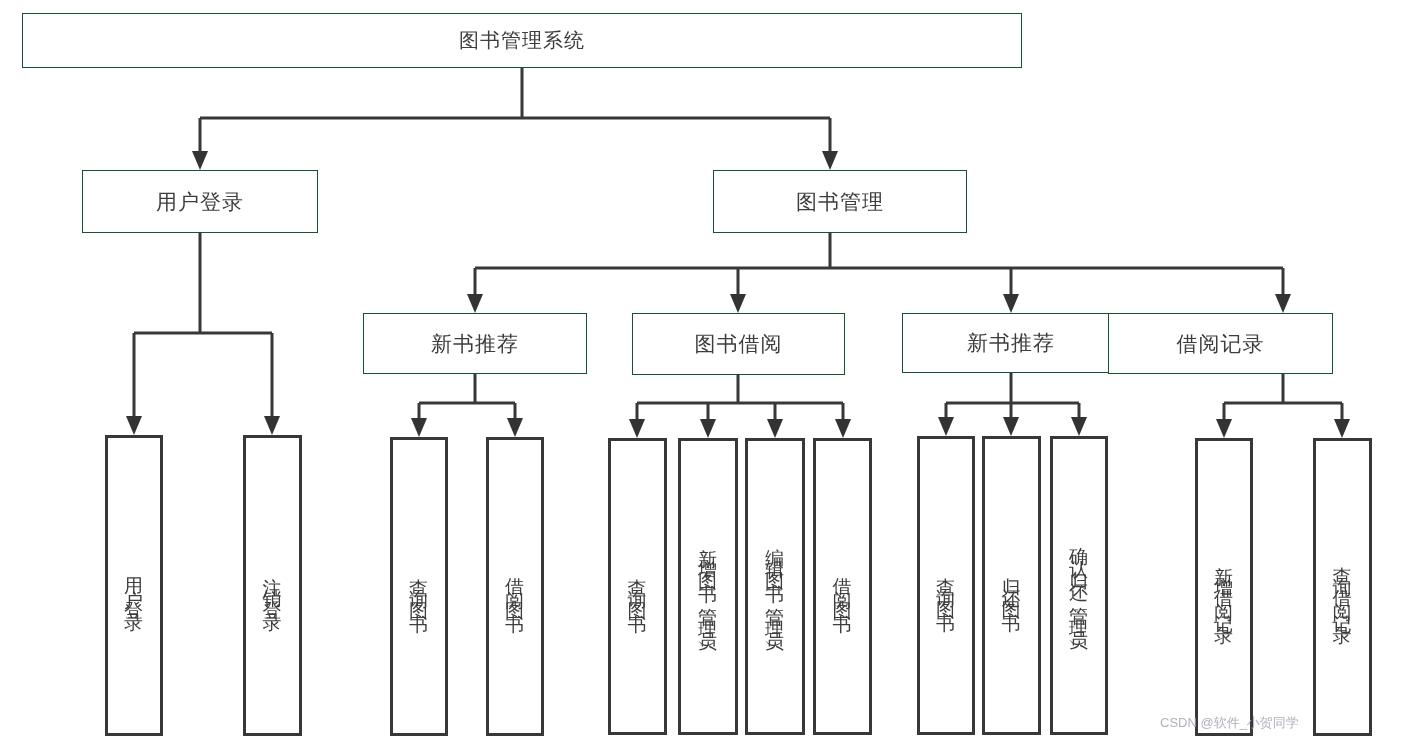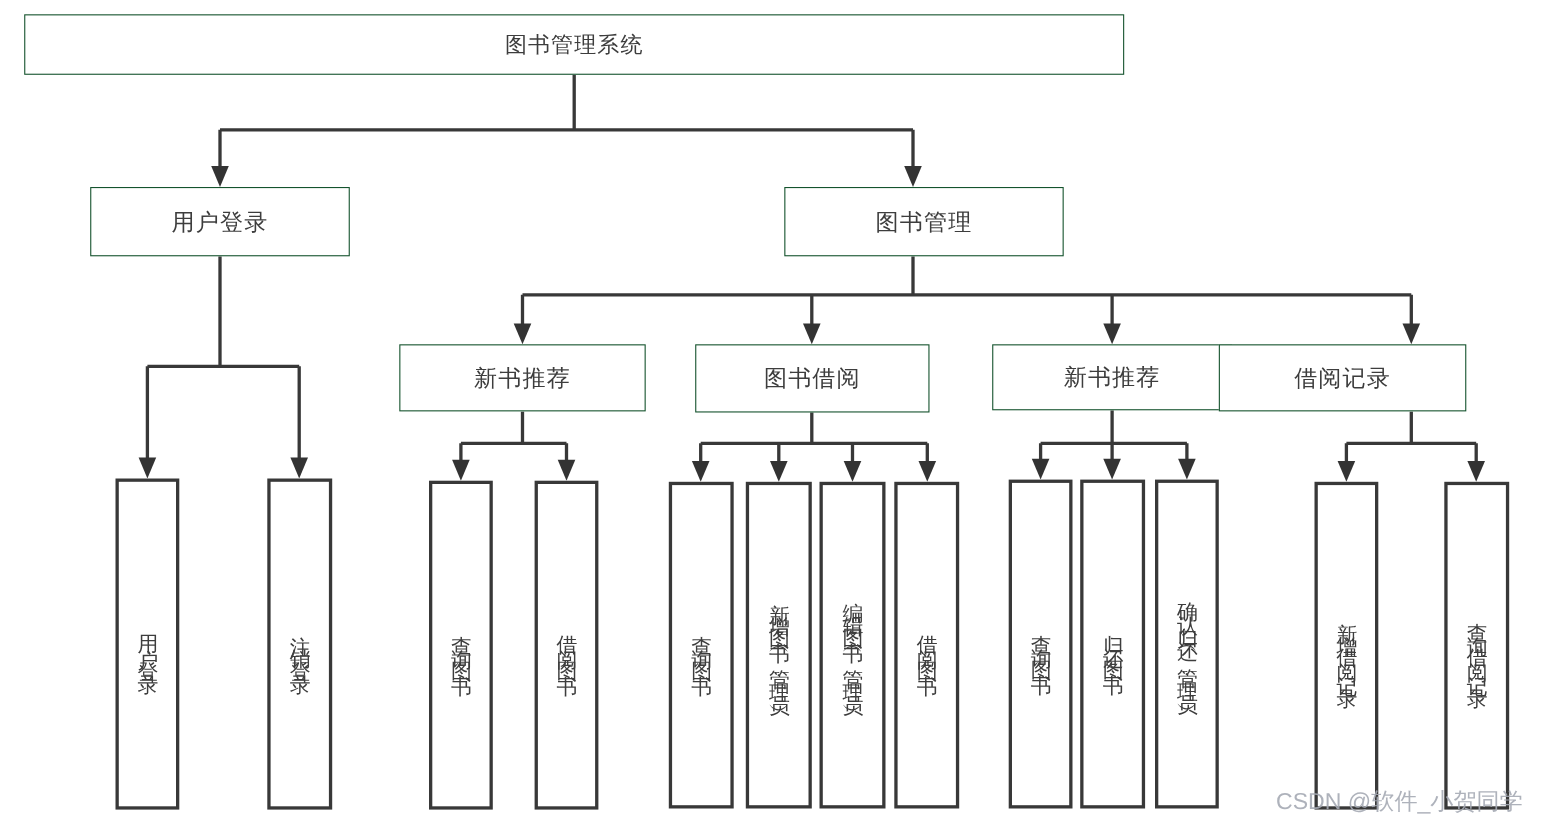--- a/index.html
+++ b/index.html
@@ -62,21 +62,21 @@
     font-size: 19px;
     letter-spacing: 12px;
     line-height: 1;
     white-space: nowrap;
   }
   .watermark {
     position: absolute;
     left: 1160px;
     top: 714px;
     width: 245px;
-    font-size: 21px;
+    font-size: 13px;
     color: rgba(165, 170, 180, 0.9);
     z-index: 5;
     white-space: nowrap;
   }
 </style>
 </head>
 <body>
 
 <div class="canvas">
 

